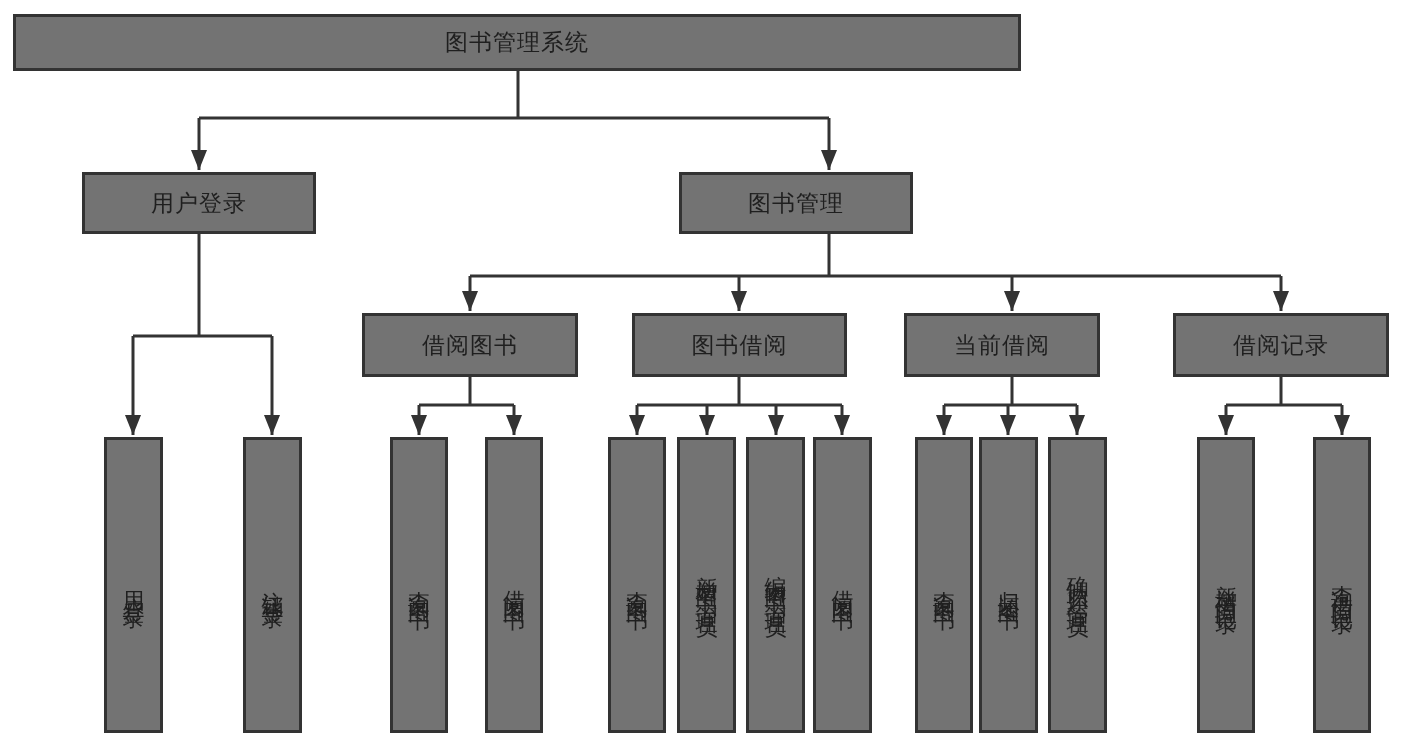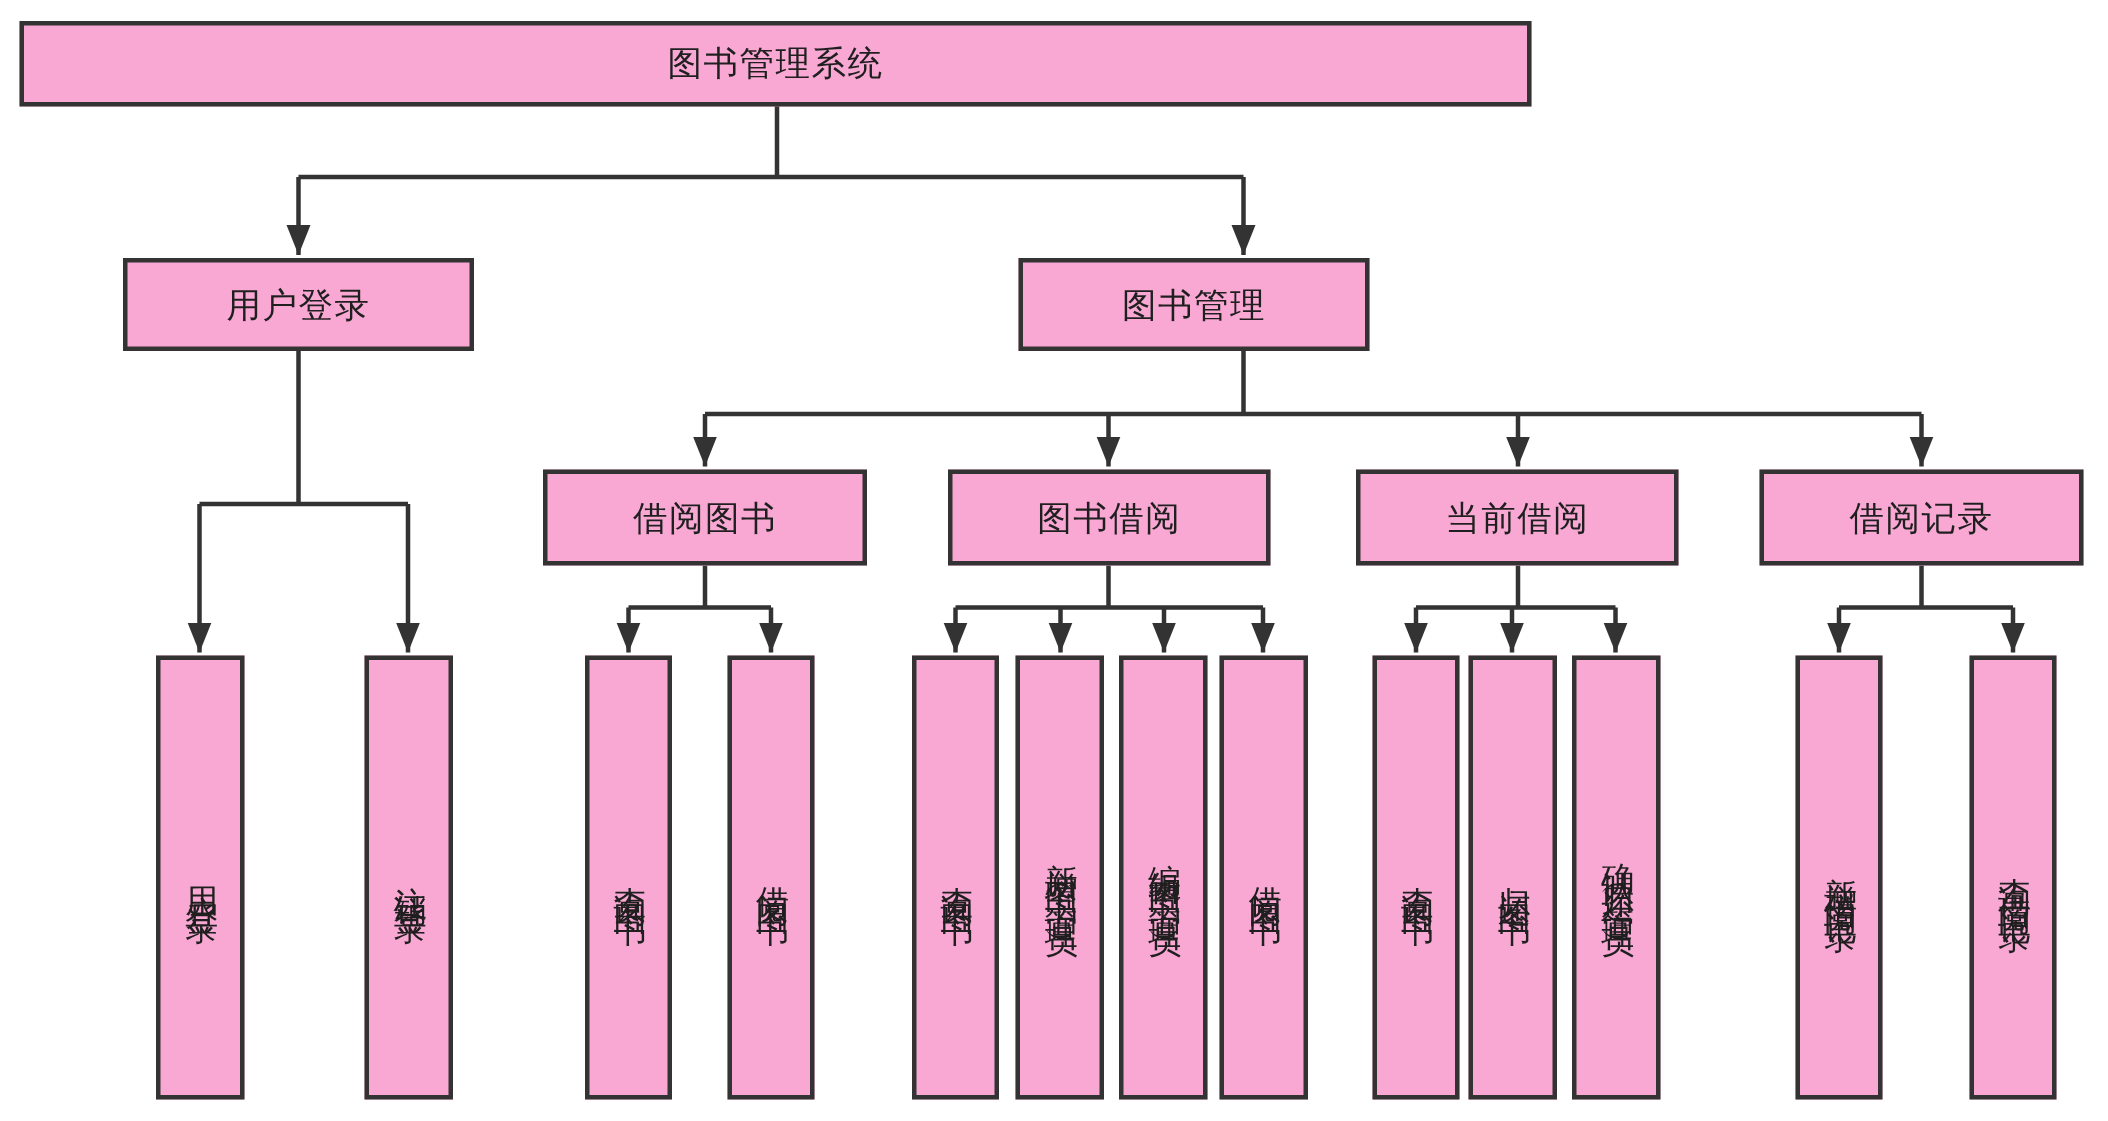--- a/index.html
+++ b/index.html
@@ -14,21 +14,21 @@
     position:relative;
     width:1405px;height:747px;
     background:var(--bg);
     overflow:hidden;
   }
   .connectors{position:absolute;left:0;top:0;width:1405px;height:747px;}
   .box{
     position:absolute;
     box-sizing:border-box;
     border:3px solid var(--line);
-    background:#f9a8d4;
+    background:#737373;
     display:flex;
     align-items:center;
     justify-content:center;
     color:var(--text);
   }
   .box-h{
     font-size:23px;
     letter-spacing:1px;
     white-space:nowrap;
   }
@@ -101,21 +101,21 @@
     </g>
   </svg>
 
   <div class="box box-h" style="left:13px;top:14px;width:1008px;height:57px">图书管理系统</div>
 
   <div class="box box-h" style="left:82px;top:172px;width:234px;height:62px">用户登录</div>
   <div class="box box-h" style="left:679px;top:172px;width:234px;height:62px">图书管理</div>
 
   <div class="box box-h" style="left:362px;top:313px;width:216px;height:64px">借阅图书</div>
   <div class="box box-h" style="left:632px;top:313px;width:215px;height:64px">图书借阅</div>
-  <div class="box box-h" style="left:904px;top:313px;width:215px;height:64px">当前借阅</div>
+  <div class="box box-h" style="left:904px;top:313px;width:196px;height:64px">当前借阅</div>
   <div class="box box-h" style="left:1173px;top:313px;width:216px;height:64px">借阅记录</div>
 
   <div class="box box-v" style="left:104px;top:437px;width:59px;height:296px">
     <span class="vtext">用户登录</span>
   </div>
   <div class="box box-v" style="left:243px;top:437px;width:59px;height:296px">
     <span class="vtext">注销登录</span>
   </div>
 
   <div class="box box-v" style="left:390px;top:437px;width:58px;height:296px">

